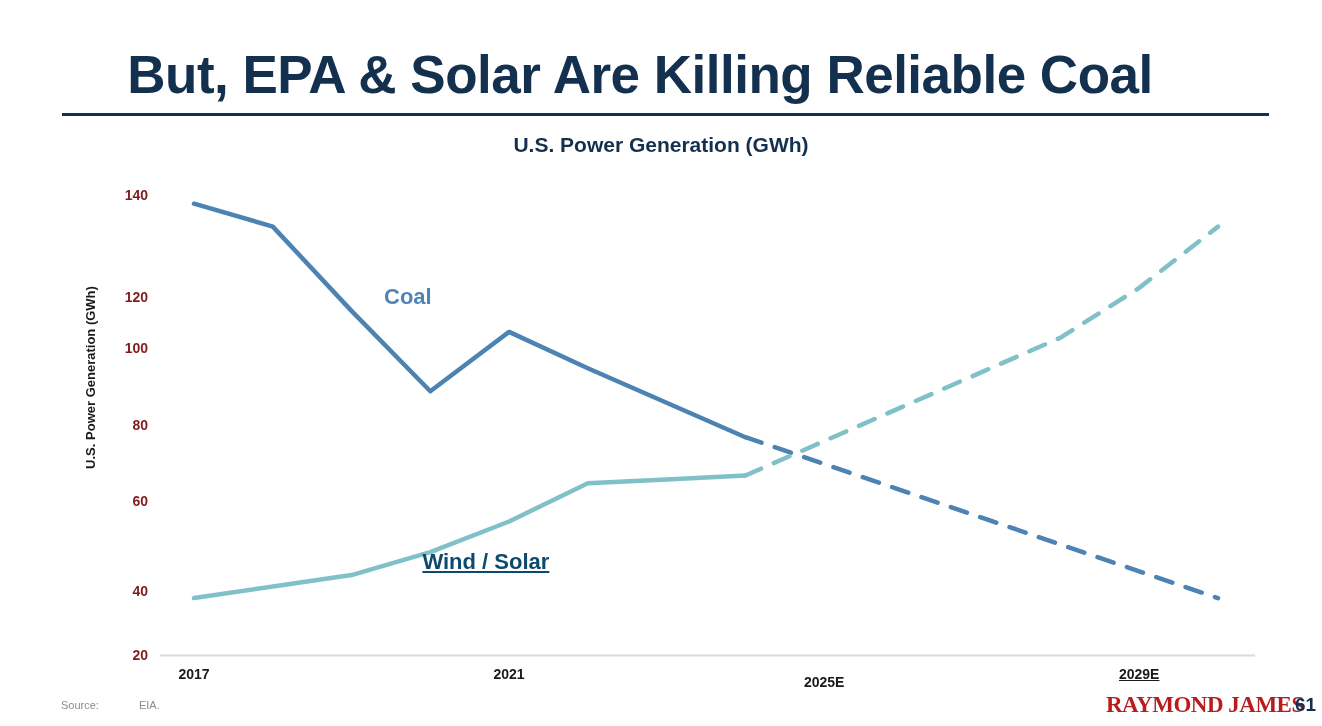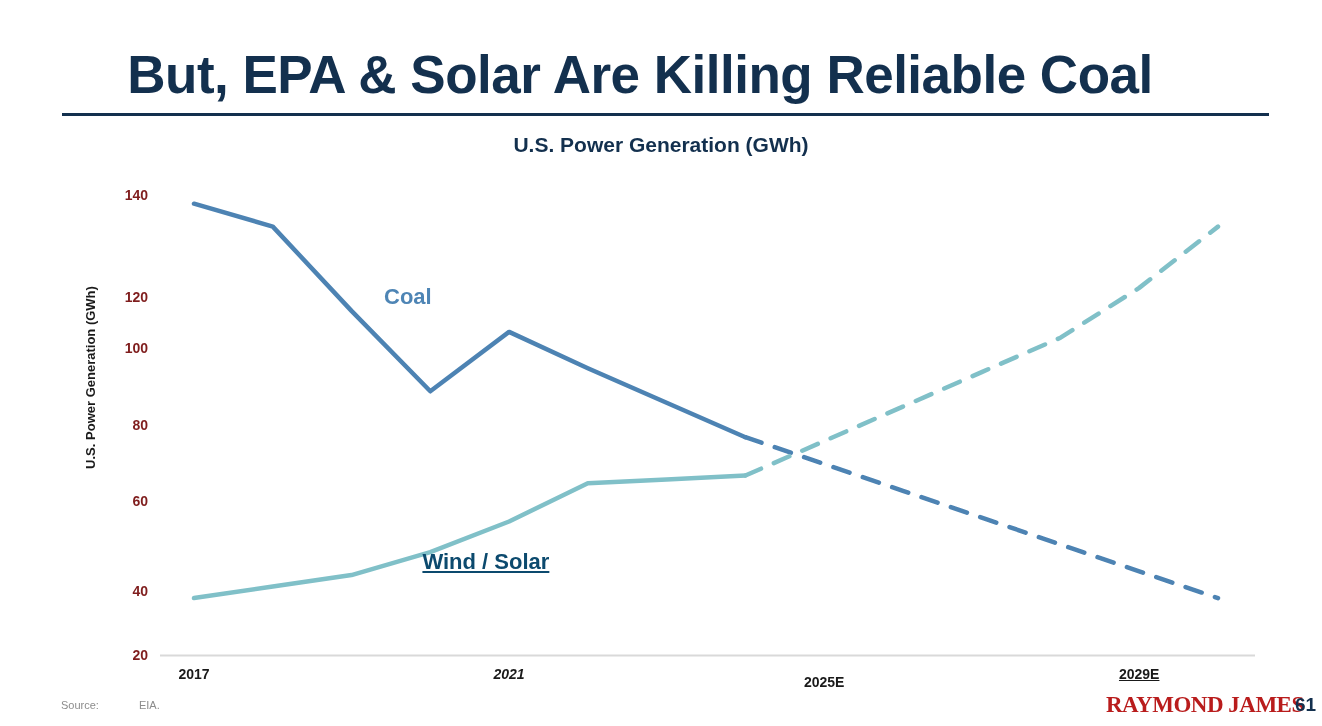--- a/index.html
+++ b/index.html
@@ -170,21 +170,21 @@
       <div class="y-tick-label" style="top: 569.917px; margin-top: 13px;">40</div>
       <div class="y-tick-label" style="top: 493.333px;">60</div>
       <div class="y-tick-label" style="top: 416.75px;">80</div>
       <div class="y-tick-label" style="top: 340.167px;">100</div>
       <div class="y-tick-label" style="top: 263.583px; margin-top: 25px;">120</div>
       <div class="y-tick-label" style="top: 187px;">140</div>
     </div>
   <div id="y-axis-title">U.S. Power Generation (GWh)</div>
   <div id="x-ticks">
       <div class="x-tick-label" style="left: 149px;">2017</div>
-      <div class="x-tick-label" style="left: 464.077px; font-style: italic;">2021</div>
+      <div class="x-tick-label" style="left: 464.077px;">2021</div>
       <div class="x-tick-label" style="left: 779.154px; margin-top: 8px;">2025E</div>
       <div class="x-tick-label" style="left: 1094.23px; text-decoration: underline;">2029E</div>
     </div>
 
   <div id="label-coal" style="left: 384px; top: 284.387px;">Coal</div>
   <div id="label-wind-solar" style="left: 422.431px; top: 548.6px;">Wind / Solar</div>
 </div>
 
 <div id="source-note">
   <span class="src-label">Source:</span><span>EIA.</span>

